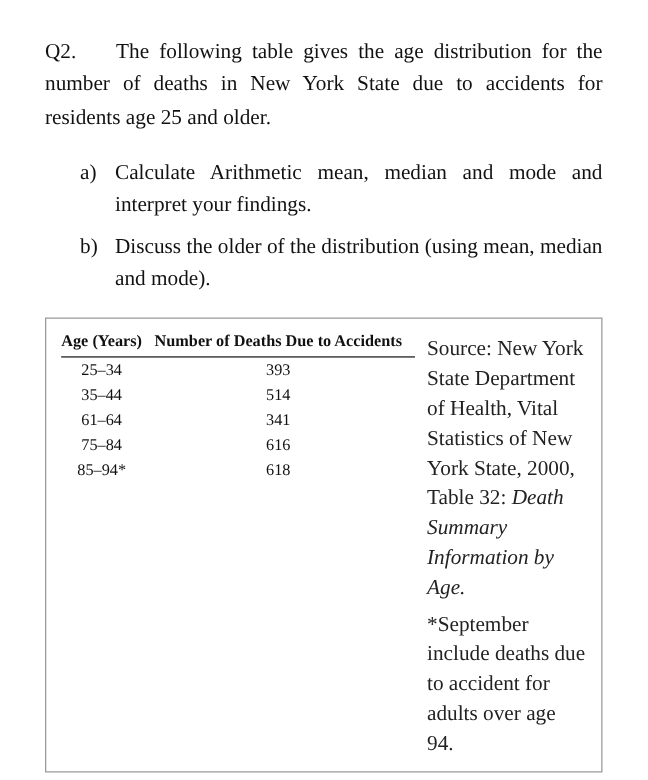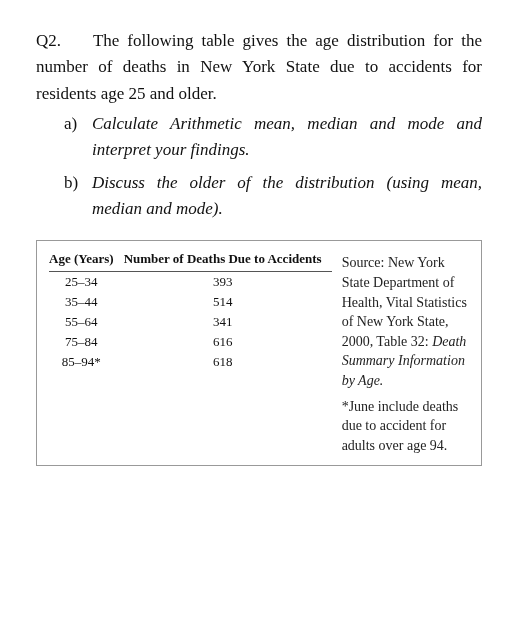--- a/index.html
+++ b/index.html
@@ -8,40 +8,39 @@
       min-height: 624px;
       background: #fff;
       font-family: 'Times New Roman', Times, serif;
       font-size: 17px;
       color: #111;
       padding: 28px 36px 20px 36px;
     }
     .question-text {
       text-align: justify;
       line-height: 1.55;
-      margin-bottom: 4px;
+      margin-bottom: 18px;
     }
     .parts {
       margin-left: 28px;
       margin-bottom: 18px;
     }
     .part {
       display: flex;
       align-items: flex-start;
       margin-bottom: 6px;
       line-height: 1.55;
     }
     .part-label {
       min-width: 28px;
       font-weight: normal;
     }
     .part-body {
       text-align: justify;
       flex: 1;
-      font-style: italic;
     }
     .table-section {
       border: 1.5px solid #999;
       padding: 10px 12px 10px 12px;
       margin-top: 8px;
       display: flex;
       flex-direction: row;
       gap: 10px;
     }
     .left-table {
@@ -65,21 +64,21 @@
     }
     table td:last-child {
       text-align: center;
     }
     table th:last-child {
       text-align: center;
       margin-top: 40px;
     }
     .right-source {
       flex: 1;
-      font-size: 14px;
+      font-size: 17px;
       line-height: 1.4;
       color: #222;
       padding-top: 2px;
     }
     .source-normal {
       margin-bottom: 6px;
     }
     .source-italic {
       font-style: italic;
     }
@@ -116,34 +115,34 @@
       <tbody id="table-body">
       <tr>
             <td>25–34</td>
             <td>393</td>
           </tr>
           <tr>
             <td>35–44</td>
             <td>514</td>
           </tr>
           <tr>
-            <td>55–64</td>
+            <td>61–64</td>
             <td>341</td>
           </tr>
           <tr>
             <td>75–84</td>
             <td>616</td>
           </tr>
           <tr>
             <td>85–94*</td>
             <td>618</td>
           </tr>
         </tbody>
     </table>
   </div>
   <div class="right-source">
     <div class="source-normal">
       <span>Source: New York State Department of Health, Vital Statistics of New York State, 2000, Table 32:</span>
       <span class="source-italic">Death Summary Information by Age.</span>
     </div>
-    <div>*June include deaths due to accident for adults over age 94.</div>
+    <div>*September include deaths due to accident for adults over age 94.</div>
   </div>
 </div>
 
 </body></html>

